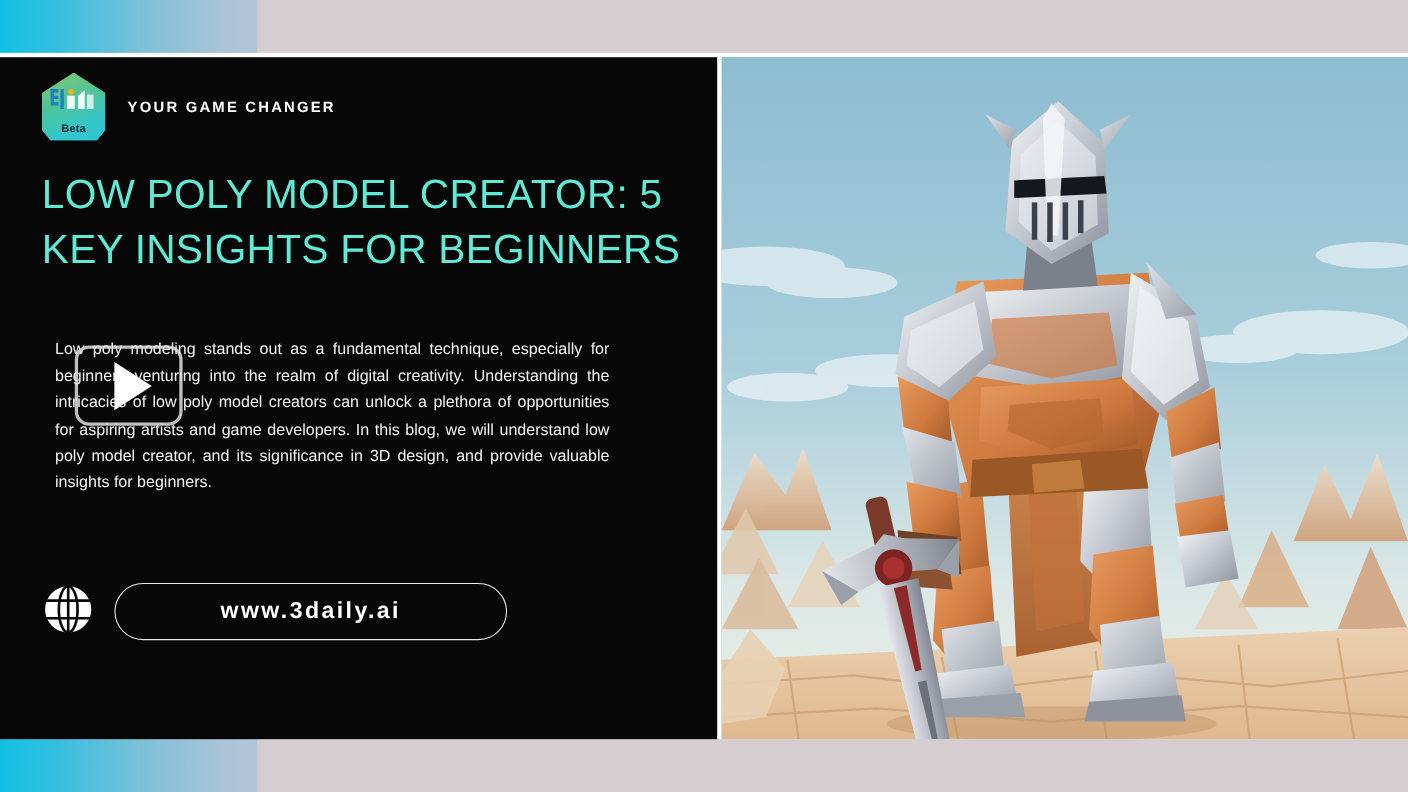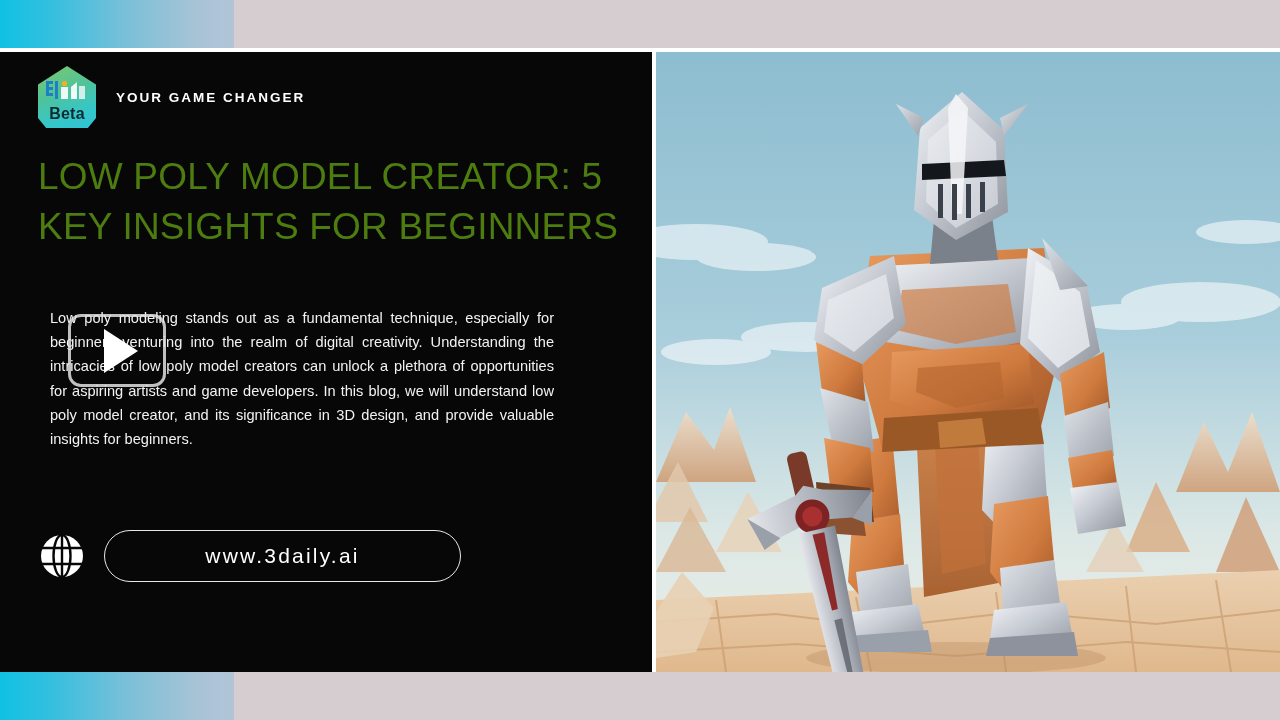--- a/index.html
+++ b/index.html
@@ -79,21 +79,21 @@
     right: 6px;
     height: 26px;
   }
   .logo-mark .glyphs svg { width: 100%; height: 100%; display: block; }
   .logo-beta {
     position: absolute;
     left: 0;
     right: 0;
     bottom: 5px;
     text-align: center;
-    font-size: 16px;
+    font-size: 10px;
     font-weight: bold;
     color: #0c2b33;
     letter-spacing: 0.2px;
     font-family: "Liberation Sans", sans-serif;
     margin-top: 48px;
   }
 
   .logo-text { display: flex; flex-direction: column; gap: 1px; }
   .logo-word {
     font-size: 40px;
@@ -127,21 +127,21 @@
     white-space: nowrap;
     margin-left: 10px;
   }
 
   
   #headline {
     position: absolute;
     left: 38px;
     top: 100px;
     width: 615px;
-    color: #4d7c0f;
+    color: #5eead4;
     font-size: 37px;
     line-height: 1.36;
     font-weight: normal;
     letter-spacing: 0.2px;
     font-family: "Liberation Sans", sans-serif;
   }
 
   
   #body-copy {
     position: absolute;
@@ -177,22 +177,22 @@
     border-bottom: 22px solid transparent;
     margin-left: 8px;
   }
 
   
   #url-row {
     position: absolute;
     left: 38px;
     top: 478px;
     display: flex;
-    align-items: center;
     gap: 18px;
+    font-weight: bold;
   }
   .globe-icon { width: 48px; height: 48px; display: block; }
   .url-pill {
     width: 357px;
     height: 52px;
     border: 1.6px solid #e8e8e8;
     border-radius: 26px;
     display: flex;
     align-items: center;
     justify-content: center;

